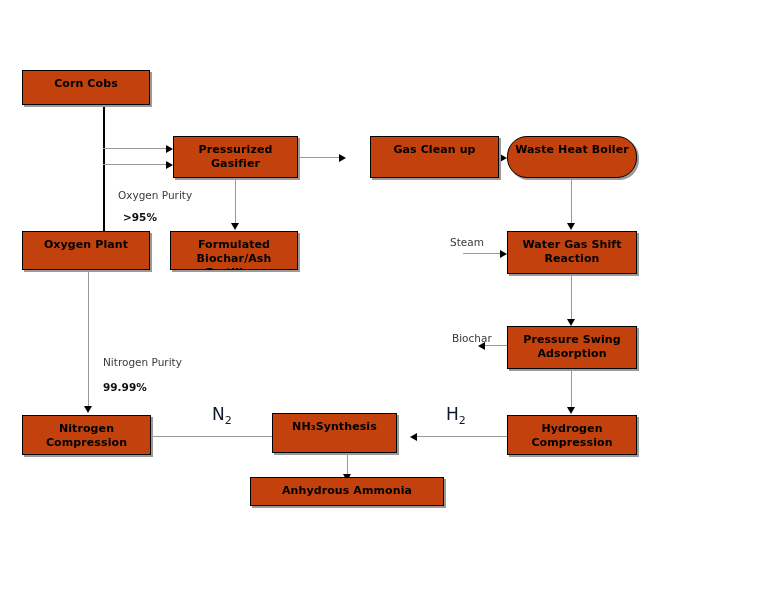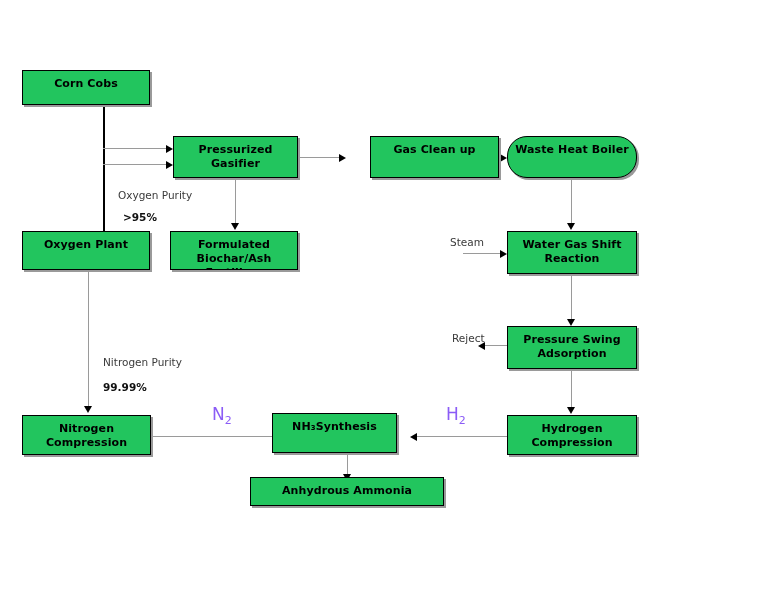--- a/index.html
+++ b/index.html
@@ -13,21 +13,21 @@
     height: 594px;
     background: #ffffff;
     font-family: "DejaVu Sans", sans-serif;
     overflow: hidden;
   }
   
   .box {
     position: absolute;
     box-sizing: border-box;
     border: 1.4px solid #000000;
-    background: #22c55e;
+    background: #c2410c;
     box-shadow: 2px 2px 0 0 #9a9a9a;
     overflow: hidden;
   }
   .box .label {
     position: absolute;
     left: 0;
     right: 0;
     top: 6px;
     text-align: center;
     font-weight: bold;
@@ -74,21 +74,21 @@
     color: #3a3a3a;
     white-space: nowrap;
   }
   .note.bold {
     font-weight: bold;
     color: #111111;
   }
   .gaslabel {
     position: absolute;
     font-size: 17px;
-    color: #8b5cf6;
+    color: #0f172a;
     white-space: nowrap;
   }
   .gaslabel sub {
     font-size: 11px;
   }
 </style>
 </head>
 <body>
 
 <div id="canvas">
@@ -205,21 +205,21 @@
   </div>
 
   <div class="note" style="left:118px; top:189px;">Oxygen Purity</div>
   <div class="note bold" style="left:123px; top:211px;">&gt;95%</div>
 
   <div class="note" style="left:103px; top:356px;">Nitrogen Purity</div>
   <div class="note bold" style="left:103px; top:381px;">99.99%</div>
 
   <div class="note" style="left:450px; top:236px;">Steam</div>
 
-  <div class="note" style="left:452px; top:332px;">Reject</div>
+  <div class="note" style="left:452px; top:332px;">Biochar</div>
 
   <div class="gaslabel" style="left:212px; top:404px;">
     <span>N</span><sub>2</sub>
   </div>
 
   <div class="gaslabel" style="left:446px; top:404px;">
     <span>H</span><sub>2</sub>
   </div>
 
 </div>

